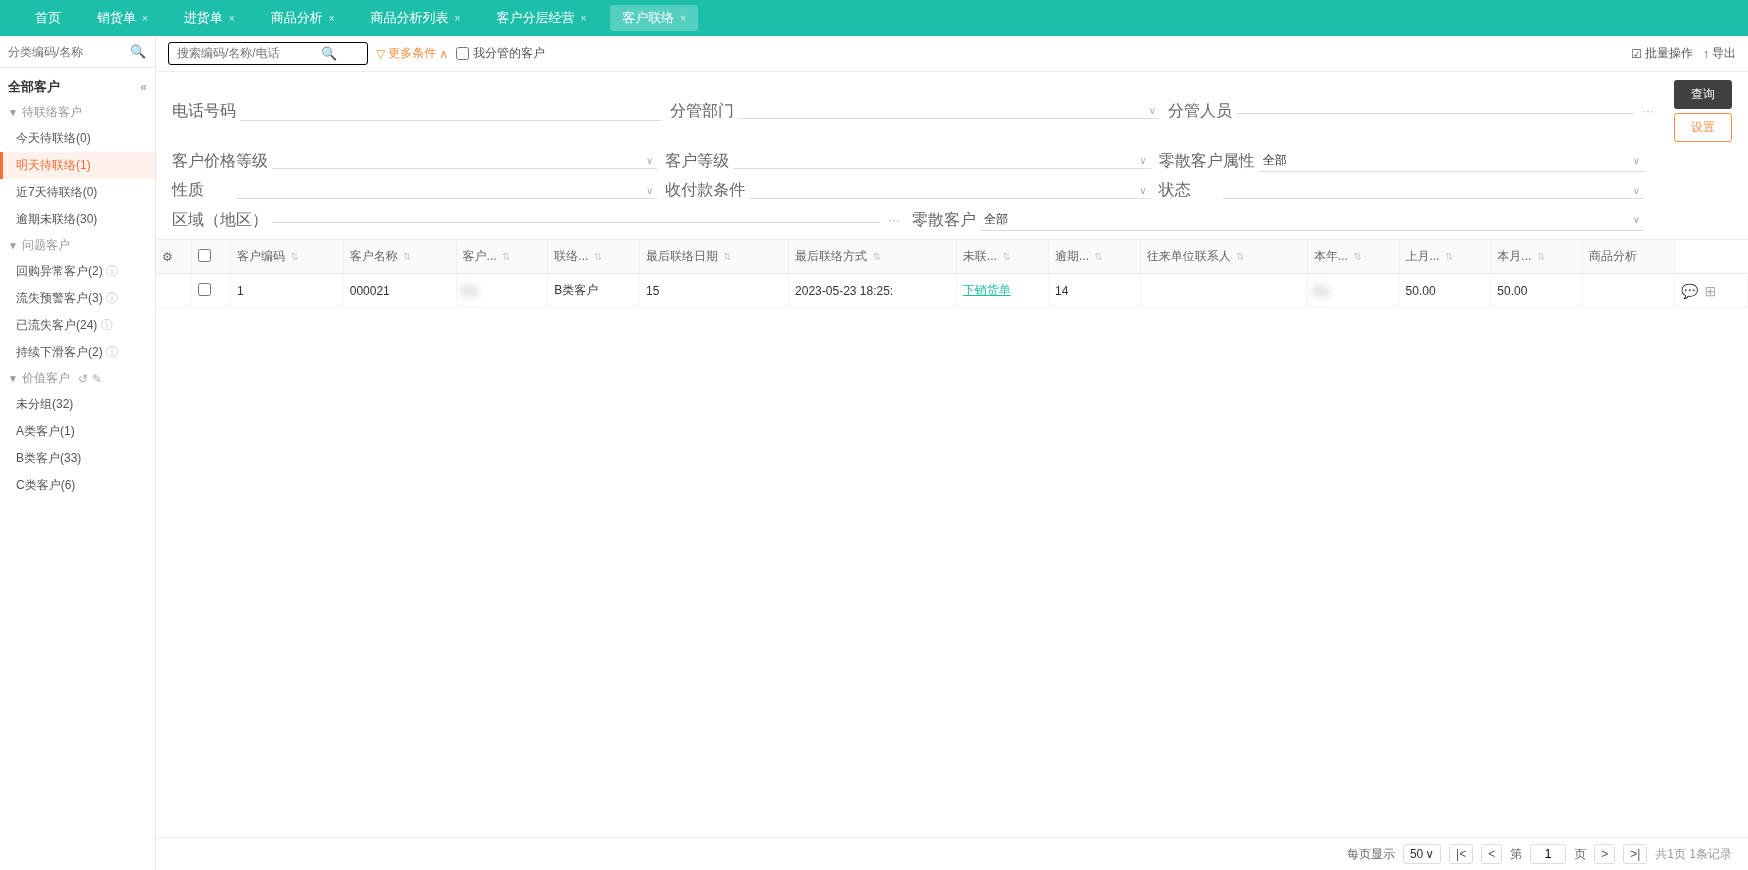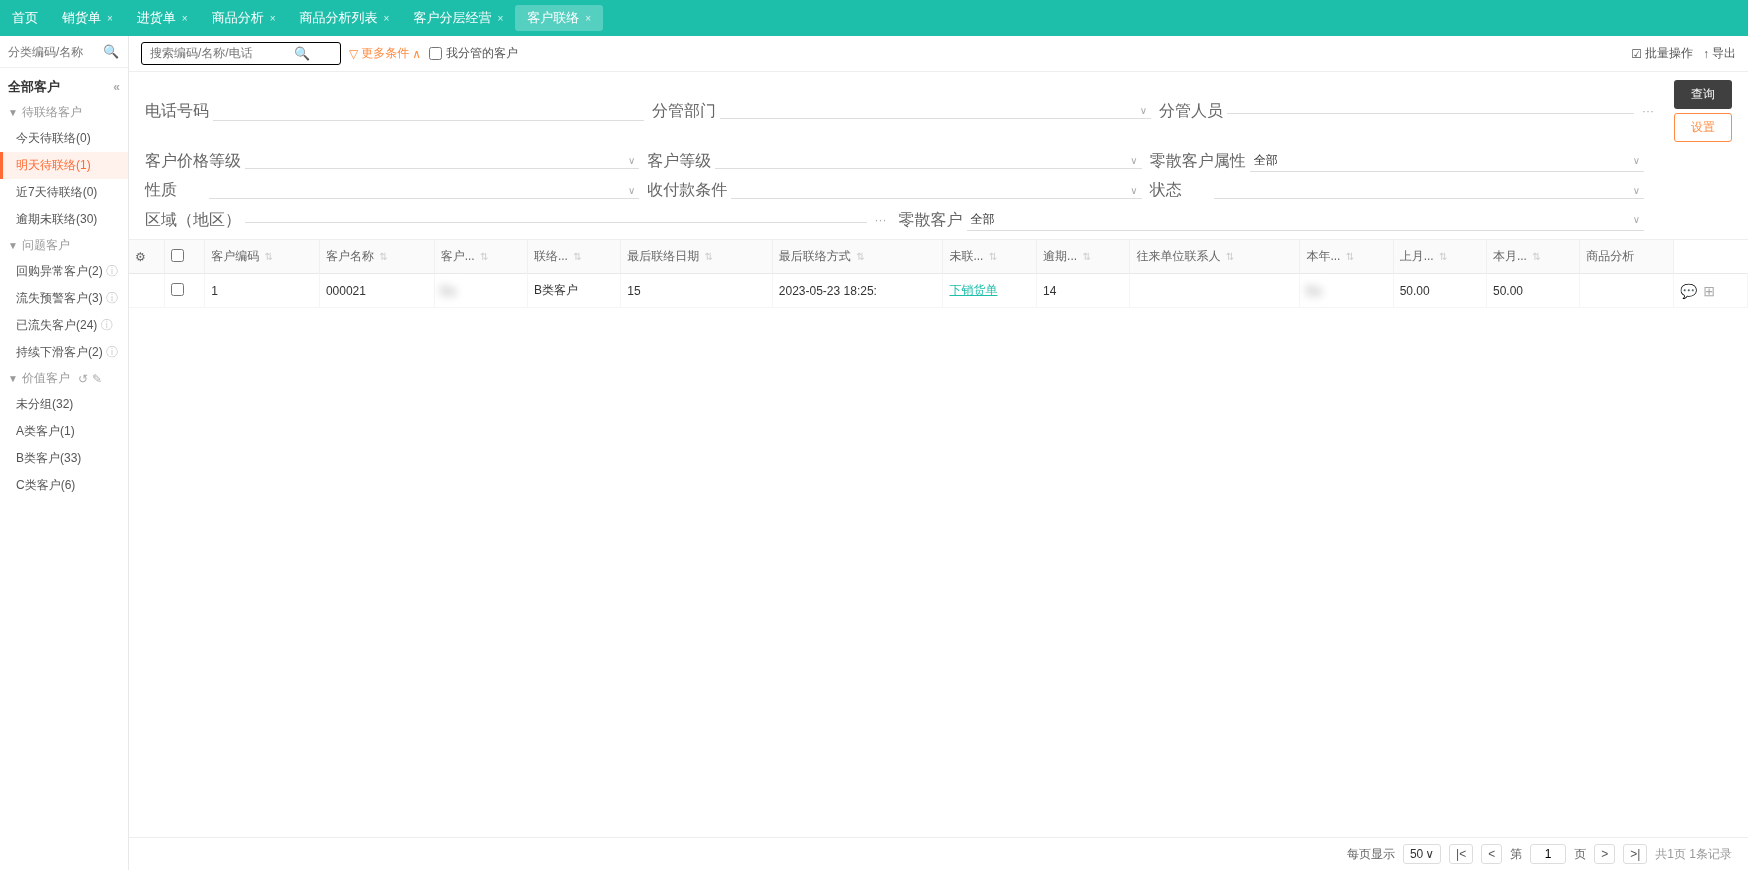--- a/index.html
+++ b/index.html
@@ -4,22 +4,22 @@
   <style>
     * { box-sizing: border-box; margin: 0; padding: 0; }
     body { font-family: 'Microsoft YaHei', Arial, sans-serif; font-size: 12px; background: #f5f5f5; color: #333; overflow: hidden; }
     
     
     .top-nav {
       background: #1dbfab;
       height: 36px;
       display: flex;
       align-items: center;
-      padding: 0 0;
-      gap: 0;
+      padding: 0 23px;
+      gap: 12px;
       flex-shrink: 0;
     }
     .nav-item {
       color: #fff;
       padding: 4px 12px;
       cursor: pointer;
       font-size: 13px;
       border-radius: 3px;
       white-space: nowrap;
       display: flex;
@@ -31,21 +31,21 @@
     
     
     .main-layout {
       display: flex;
       height: calc(870px - 36px);
       overflow: hidden;
     }
     
     
     .sidebar {
-      width: 129px;
+      width: 156px;
       background: #fff;
       border-right: 1px solid #e8e8e8;
       display: flex;
       flex-direction: column;
       flex-shrink: 0;
     }
     .sidebar-search {
       padding: 8px;
       border-bottom: 1px solid #eee;
       display: flex;

